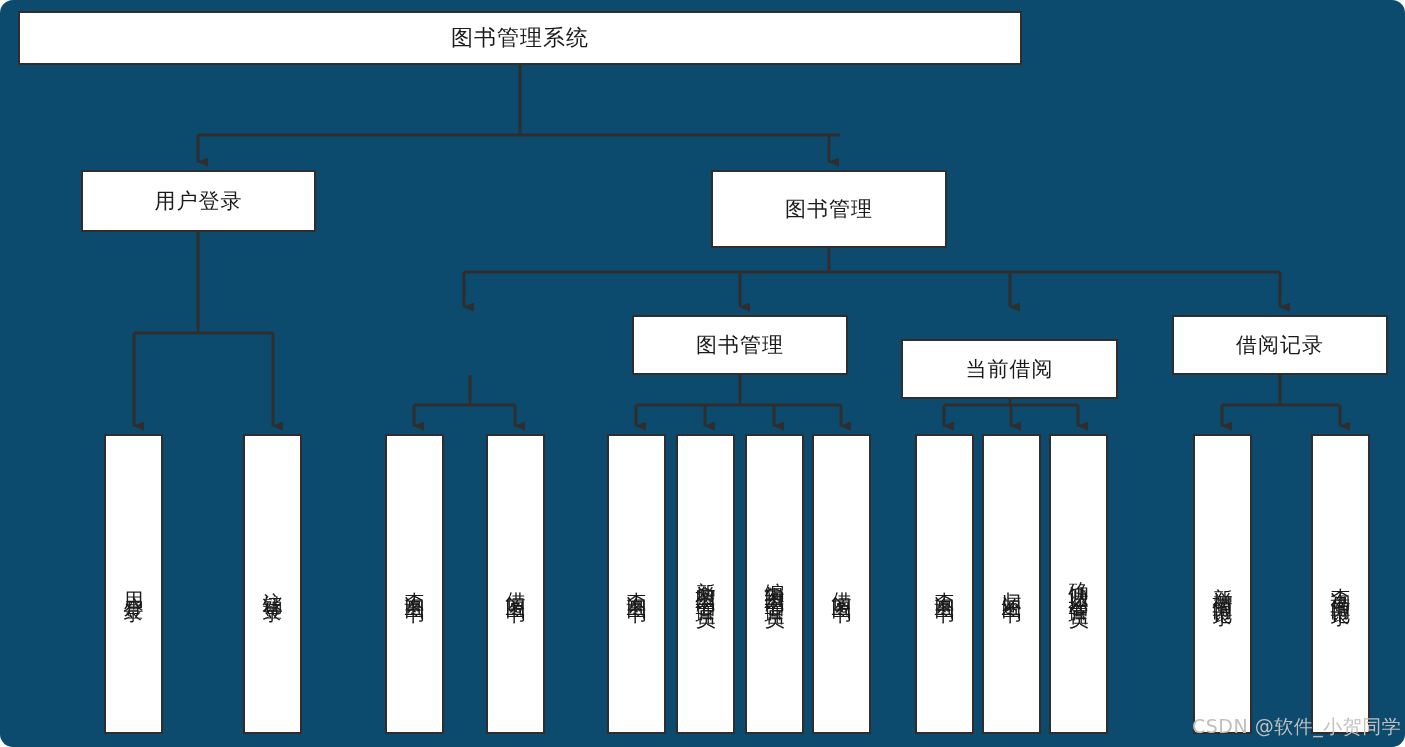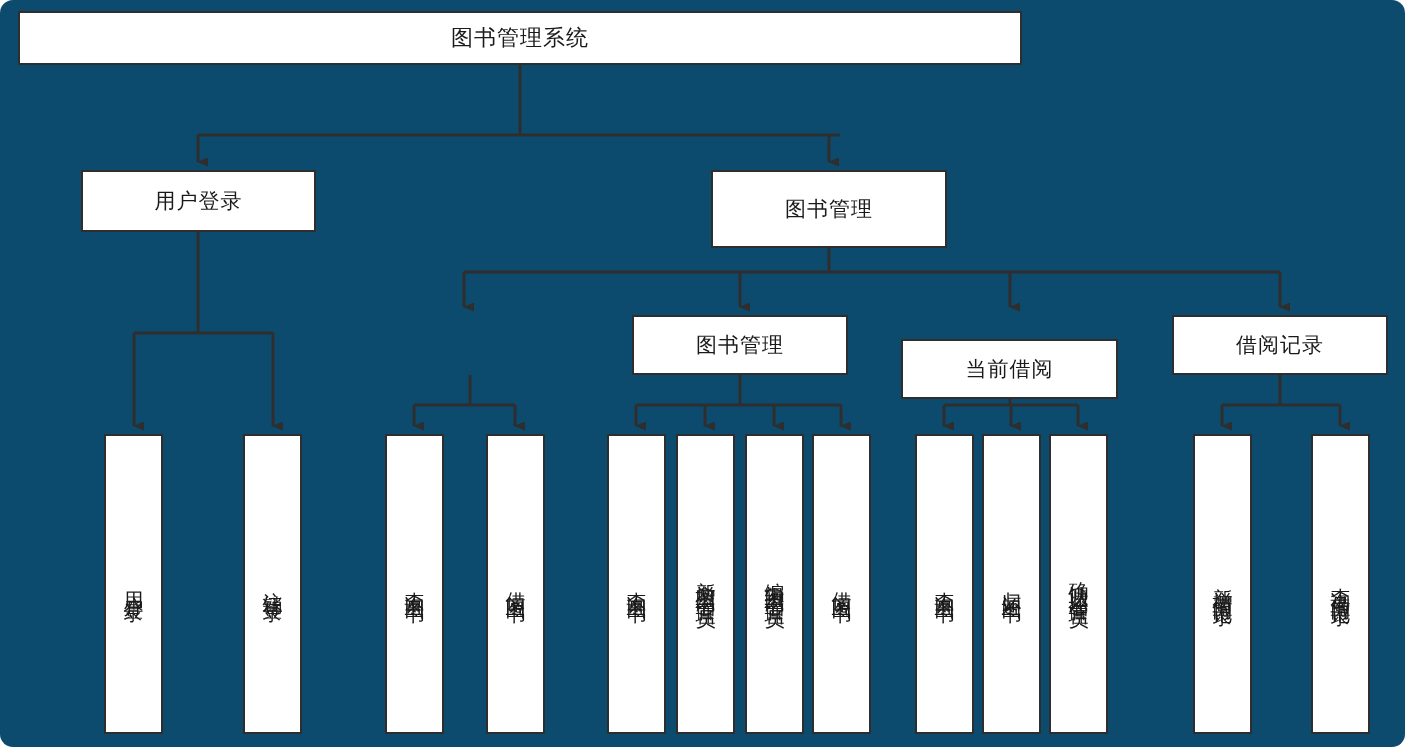--- a/index.html
+++ b/index.html
@@ -148,14 +148,17 @@
     <span class="vtext">确认归还（管理员）</span>
   </div>
 
   <div class="node v" style="left:1193px;top:434px;width:59px;height:300px;">
     <span class="vtext">新增借阅记录</span>
   </div>
   <div class="node v" style="left:1311px;top:434px;width:59px;height:300px;">
     <span class="vtext">查询借阅记录</span>
   </div>
 
+  <div class="watermark" style="left:1192px;top:714px;">
+    <span>CSDN @软件_小贺同学</span>
+  </div>
 
 </div>
 
 </body></html>

